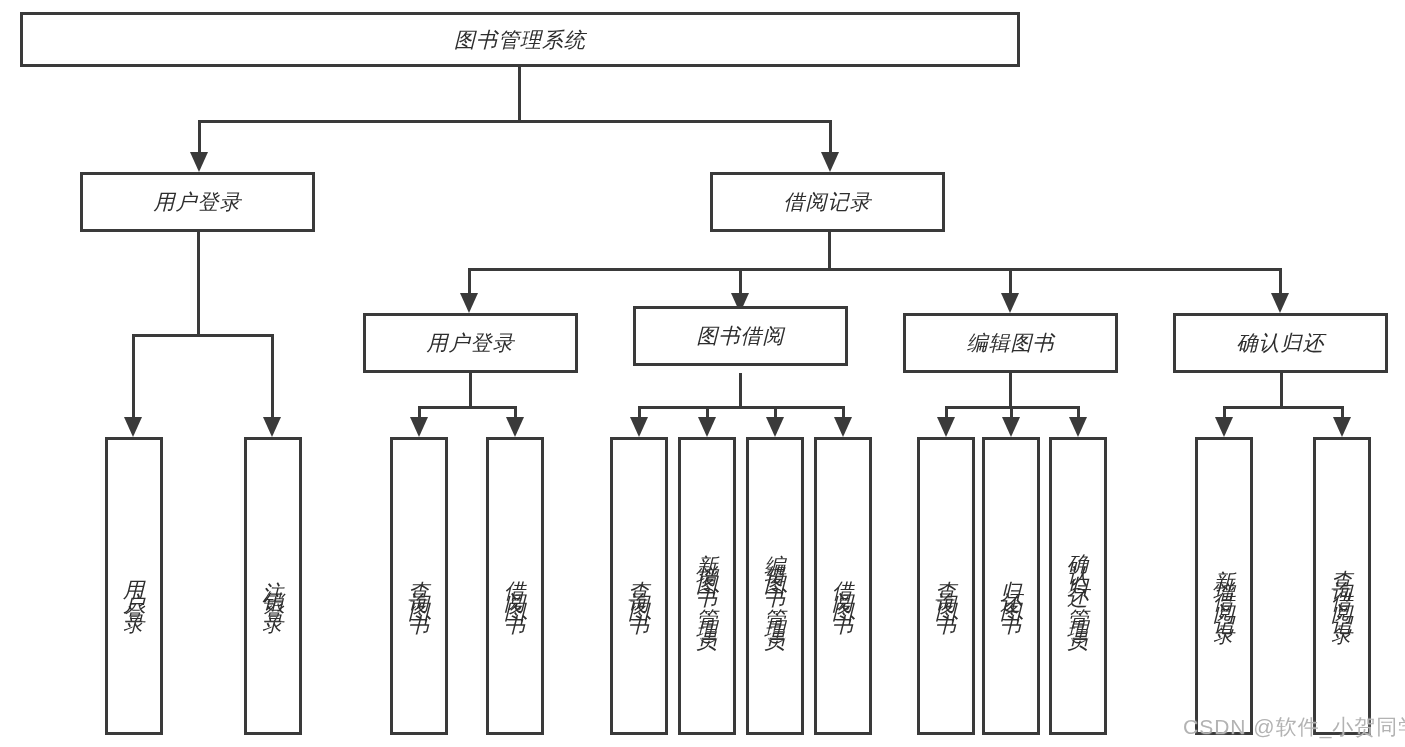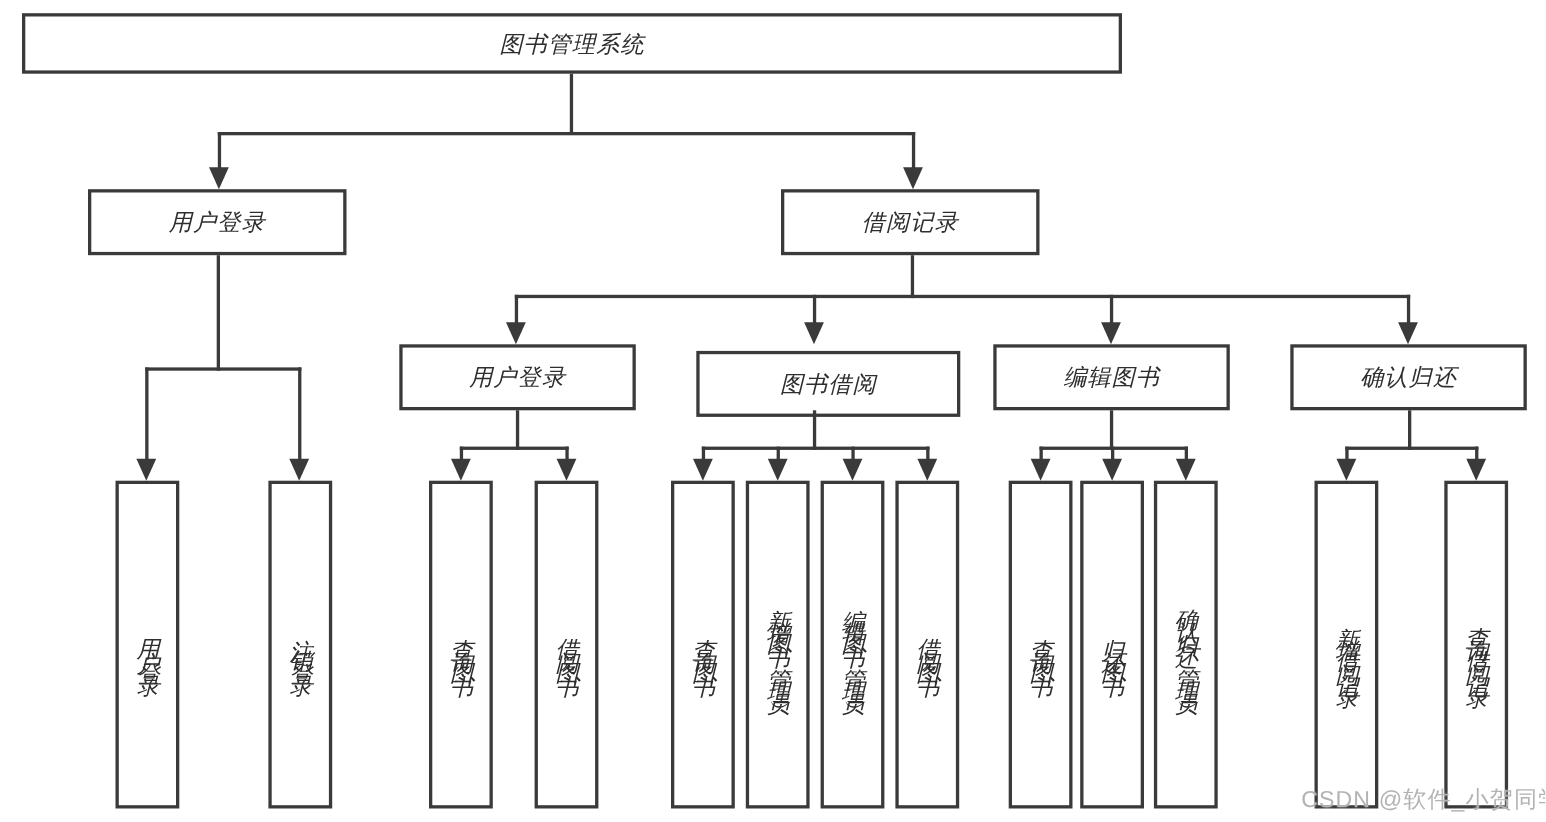--- a/index.html
+++ b/index.html
@@ -89,21 +89,21 @@
   <div class="vline" style="left:739px;top:268px;height:27px;"></div>
   <div class="arrow" style="left:731px;top:293px;"></div>
   <div class="vline" style="left:1009px;top:268px;height:27px;"></div>
   <div class="arrow" style="left:1001px;top:293px;"></div>
   <div class="vline" style="left:1279px;top:268px;height:27px;"></div>
   <div class="arrow" style="left:1271px;top:293px;"></div>
 
   <div class="box h-box" style="left:363px;top:313px;width:215px;height:60px;">
     <span>用户登录</span>
   </div>
-  <div class="box h-box" style="left:633px;top:319px;width:240px;height:60px;">
+  <div class="box h-box" style="left:633px;top:306px;width:215px;height:60px;">
     <span>图书借阅</span>
   </div>
   <div class="box h-box" style="left:903px;top:313px;width:215px;height:60px;">
     <span>编辑图书</span>
   </div>
   <div class="box h-box" style="left:1173px;top:313px;width:215px;height:60px;">
     <span>确认归还</span>
   </div>
 
   <div class="vline" style="left:469px;top:373px;height:36px;"></div>

